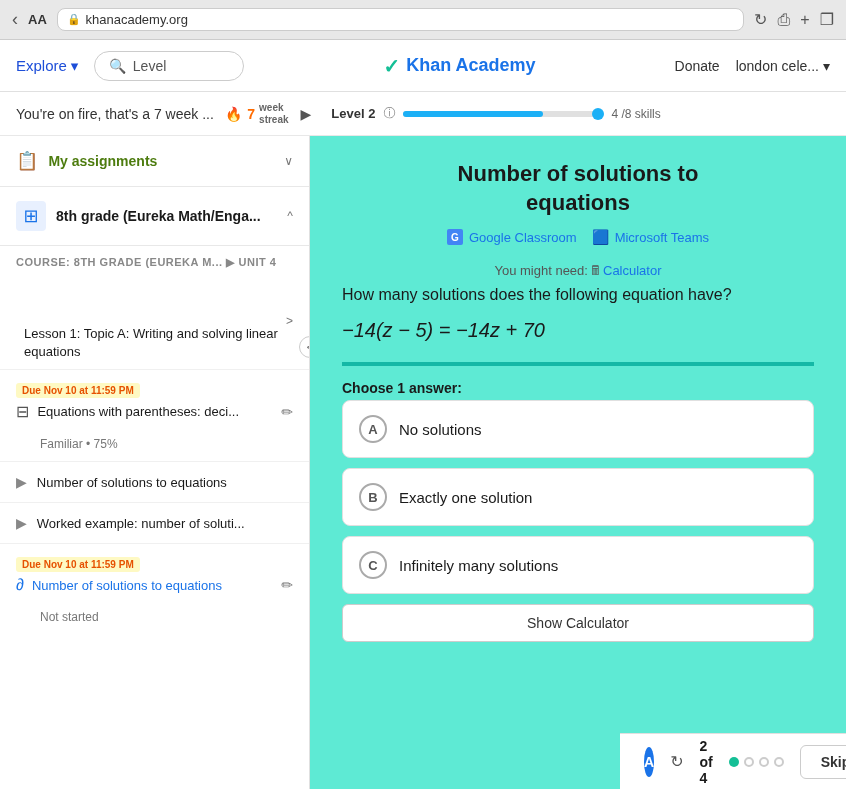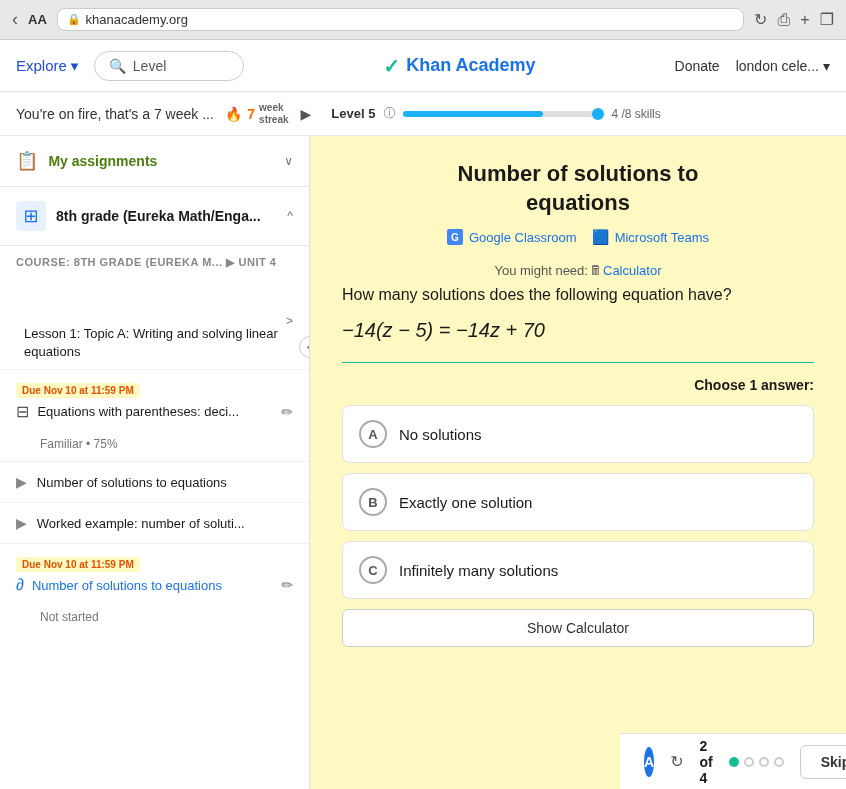--- a/index.html
+++ b/index.html
@@ -216,21 +216,21 @@
       padding: 12px 16px;
       border-top: 1px solid #f0f0f0;
       cursor: pointer;
     }
     .nav-item-icon { font-size: 14px; color: #888; }
     .nav-item-label { font-size: 13px; color: #1a1a1a; }
 
     
     .content-area {
       flex: 1;
-      background: #fef9c3;
+      background: #5eead4;
       overflow-y: auto;
       padding: 0;
       position: relative;
     }
 
     .content-inner {
       padding: 24px 32px;
     }
 
     .question-title {
@@ -280,24 +280,23 @@
       font-size: 20px;
       color: #1a1a1a;
       margin-bottom: 20px;
       font-style: italic;
     }
 
     .choose-label {
       font-size: 14px;
       font-weight: 600;
       color: #1a1a1a;
-      margin-bottom: 12px;
-      border-top: 1px solid #14b8a6;
+      margin-bottom: 4px;
+      border-top: 4px solid #14b8a6;
       padding-top: 14px;
-      text-align: right;
     }
 
     .answer-option {
       display: flex;
       align-items: center;
       gap: 12px;
       padding: 14px 16px;
       border: 1px solid #e0e0e0;
       border-radius: 8px;
       margin-bottom: 10px;
@@ -443,21 +442,21 @@
   <div class="streak-badge">
     <span>🔥</span>
     <span>7</span>
     <div>
       <div class="streak-label">week</div>
       <div class="streak-label">streak</div>
     </div>
   </div>
   <span style="font-size:14px;color:#555;">▶</span>
   <div class="level-section">
-    <span class="level-text">Level 5</span>
+    <span class="level-text">Level 2</span>
     <span style="font-size:12px;color:#888;">ⓘ</span>
     <div class="progress-track">
       <div class="progress-fill"></div>
       <div class="progress-dot"></div>
     </div>
     <span class="skills-text">4 /8 skills</span>
   </div>
 </div>
 
 <div class="main-layout">

